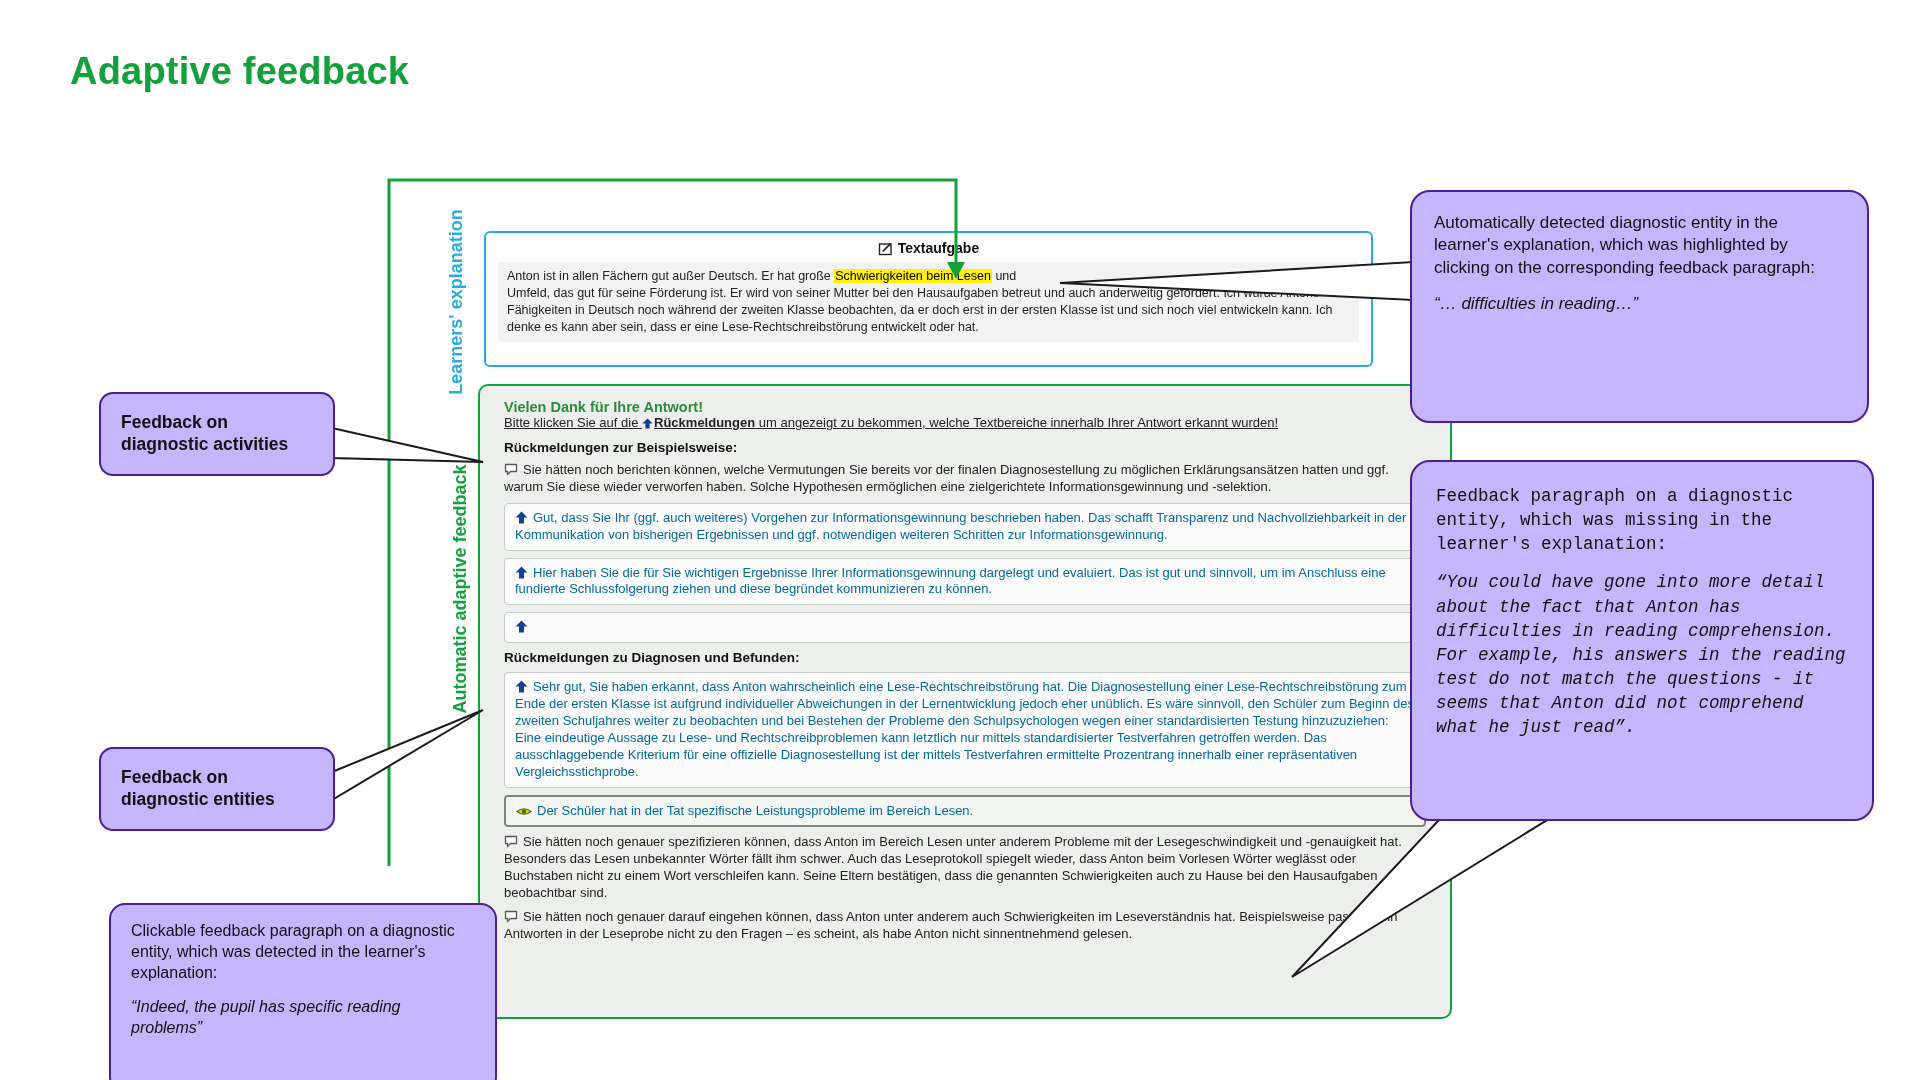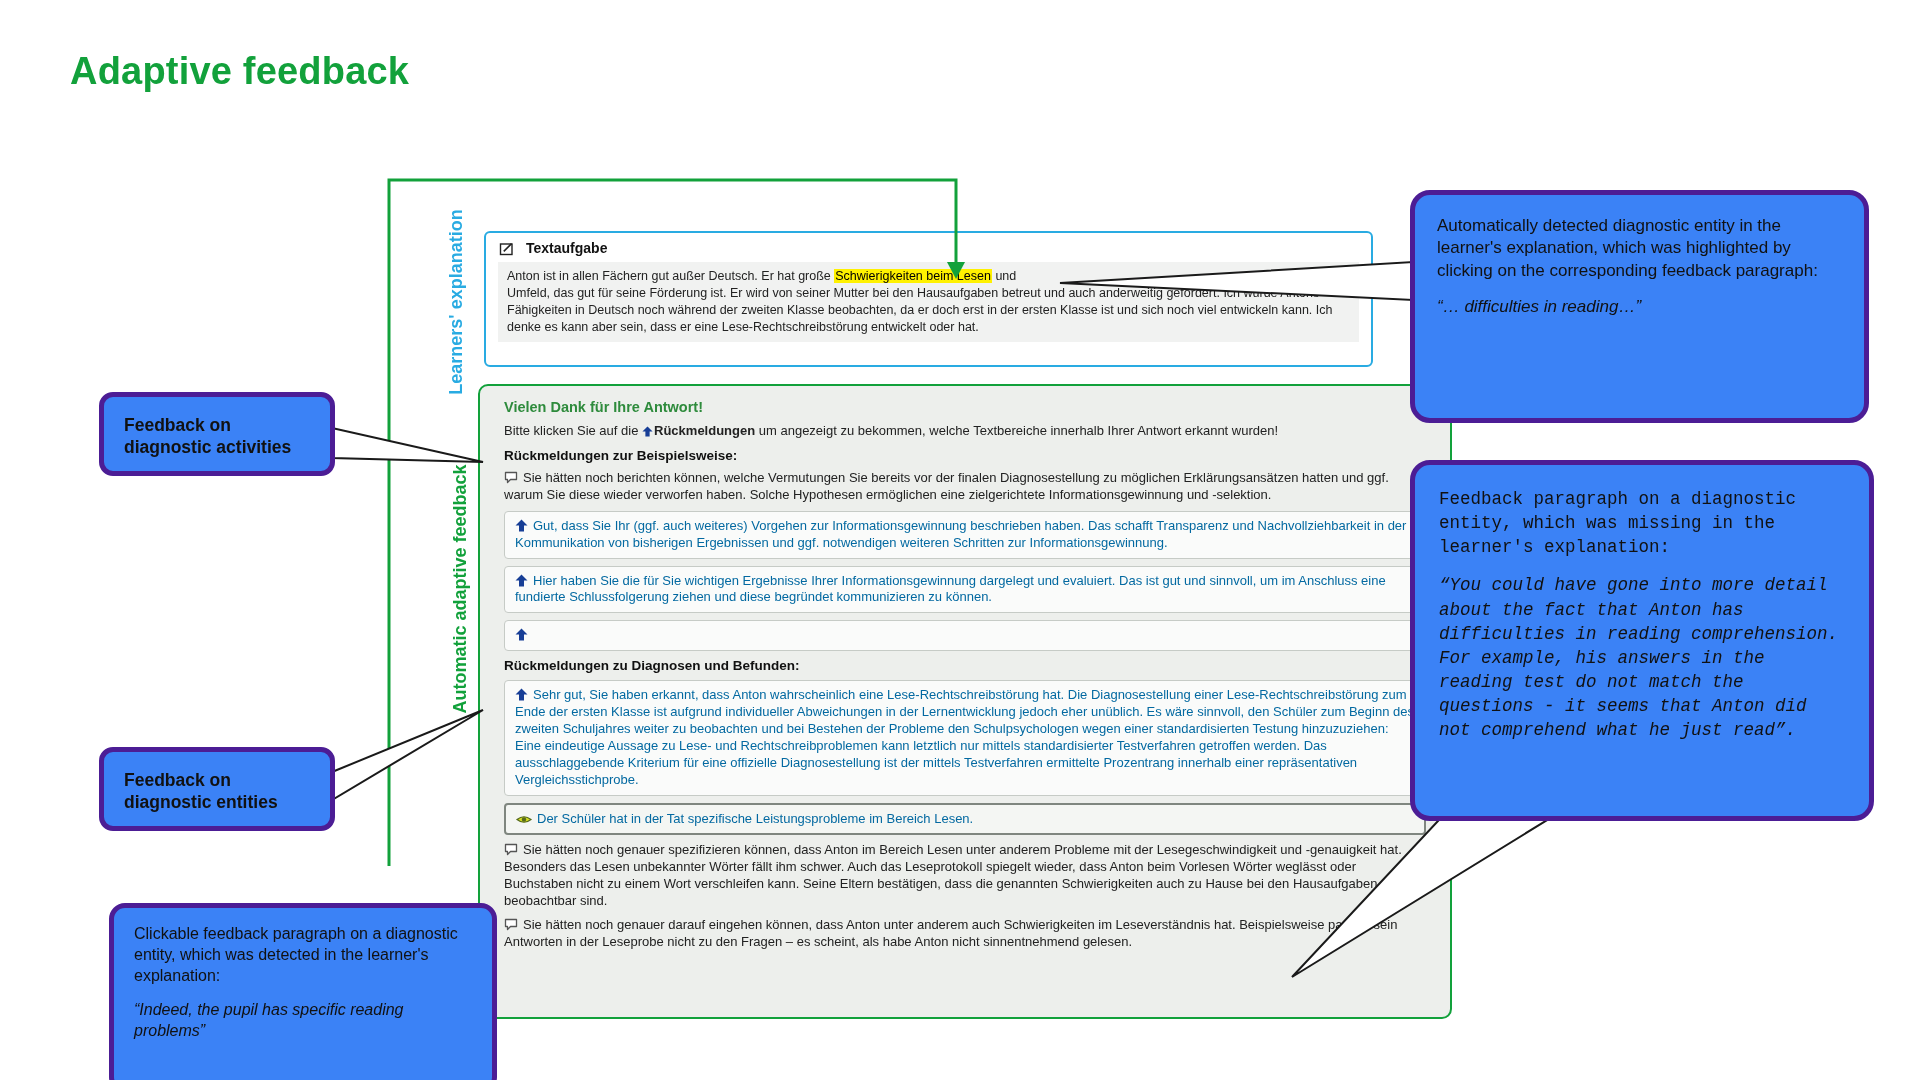--- a/index.html
+++ b/index.html
@@ -24,52 +24,52 @@
   }
   #learner-vlabel{left:446px;top:400px;width:196px;font-size:18px;color:#29ABE2;}
   #feedback-vlabel{left:450px;top:731px;width:284px;font-size:18px;color:#12A13B;}
 
   
   .learner-panel{
     position:absolute;left:484px;top:231px;width:889px;height:136px;
     box-sizing:border-box;background:#fff;border:2px solid #29ABE2;border-radius:6px;
     z-index:1;
   }
-  .lp-header{display:flex;align-items:center;gap:7px;padding:7px 13px 3px;
-    font-weight:bold;font-size:14px;color:#111;}
+  .lp-header{display:flex;align-items:center;padding:7px 13px 3px;
+    font-weight:bold;font-size:14px;color:#111;justify-content:center;}
   .lp-text{margin:3px 12px 10px;background:#F1F2F1;padding:6px 9px;
     font-size:12.5px;line-height:1.36;color:#222;}
   mark{background:#FFF100;color:#000;padding:0 1px;}
   .gap{display:inline-block;width:225px;}
 
   
   .feedback-panel{
     position:absolute;left:478px;top:384px;width:974px;height:635px;
     box-sizing:border-box;background:#EDEFEC;border:2px solid #12A13B;border-radius:10px;
     padding:13px 24px;z-index:1;font-size:13px;color:#222;overflow:hidden;
   }
   .feedback-panel p{margin:0;}
-  .thanks{font-weight:bold;color:#2E8B3C;font-size:14.5px;margin:0 0 8px !important;}
-  .instruction{margin:0 0 10px !important;}
+  .thanks{font-weight:bold;color:#2E8B3C;font-size:14.5px;margin:0 0 0 !important;}
+  .instruction{margin:0 0 10px !important;text-decoration:underline;}
   .fb-heading{margin:4px 0 7px;font-size:13.5px;color:#111;font-weight:bold;}
   .hint{margin:0 0 7px !important;line-height:1.3;color:#222;}
   .fb-box{
     background:#FAFBFA;border:1px solid #C6CBC6;border-radius:4px;
     padding:6px 10px;margin:0 0 7px;color:#0369a1;line-height:1.3;
   }
   .fb-box.selected{border:2px solid #7F867F;background:#F4F6F3;}
   .icon{display:inline-block;vertical-align:-2px;margin-right:5px;}
   .icon.tight{margin-right:1px;}
 
   
   #overlay{position:absolute;left:0;top:0;z-index:5;pointer-events:none;}
 
   
   .callout{
-    position:absolute;z-index:6;background:#3b82f6;border:5px solid #4c1d95;
+    position:absolute;z-index:6;background:#c4b5fd;border:2px solid #4c1d95;
     box-sizing:border-box;color:#111;
   }
   .callout .q{font-style:italic;margin-top:14px;}
   #co-left-top,#co-left-middle{
     left:99px;width:236px;height:84px;border-radius:14px;
     padding:17px 20px;font-weight:bold;font-size:17.5px;line-height:1.28;
   }
   #co-left-top{top:392px;}
   #co-left-middle{top:747px;}
   #co-left-bottom{

